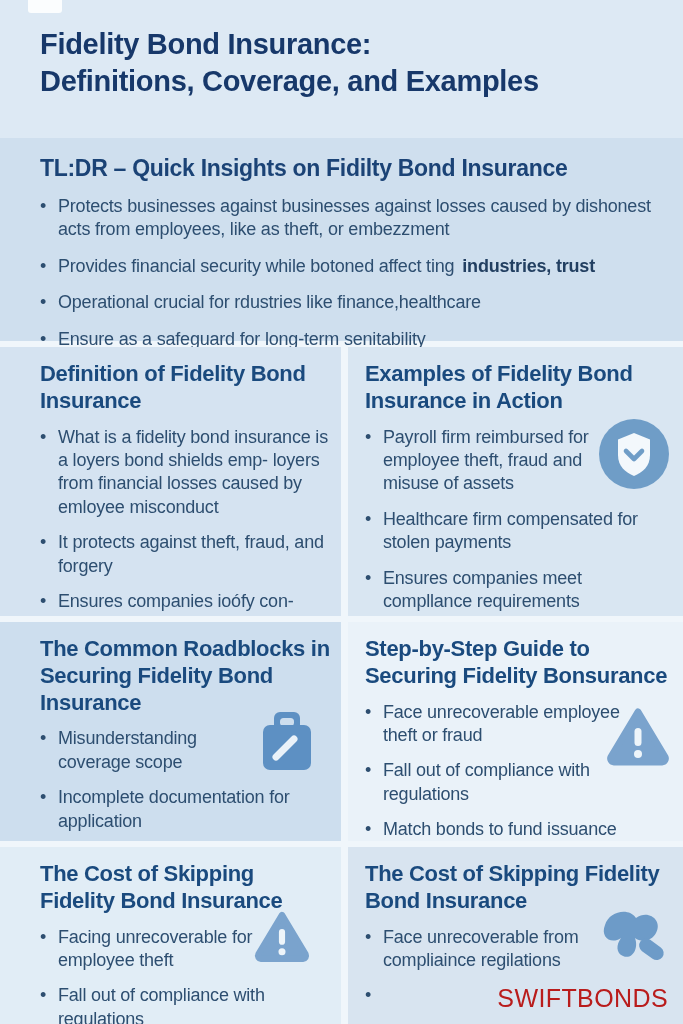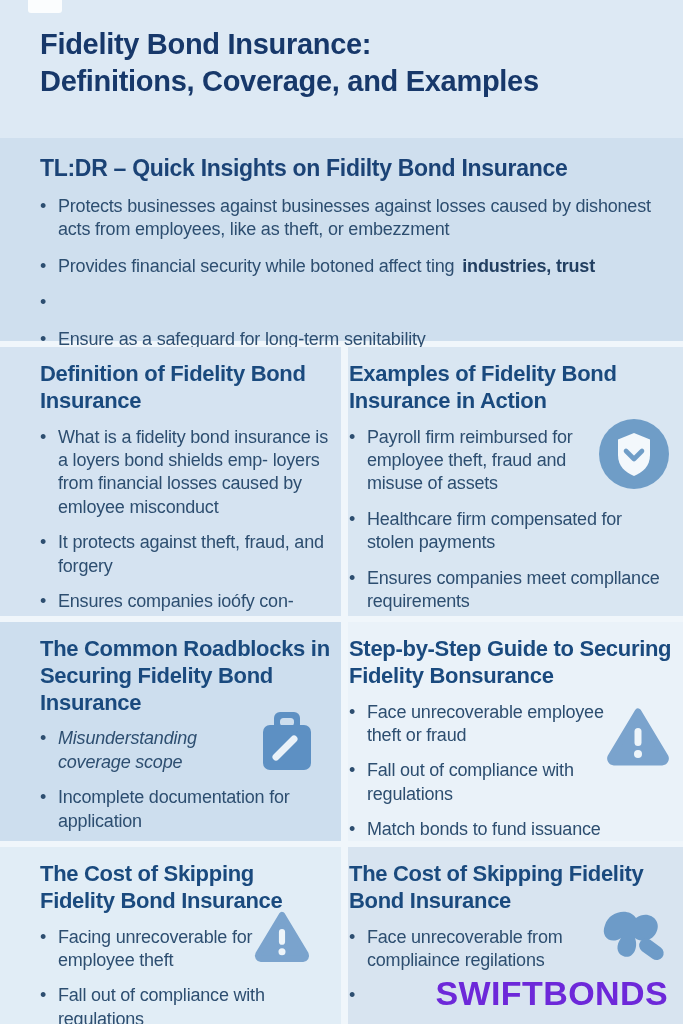--- a/index.html
+++ b/index.html
@@ -28,39 +28,39 @@
   .tldr .bullet{margin-bottom:13px;}
   .dot{flex:none;width:18px;color:#2d4e70;}
   .bt b{margin-left:8px;color:#223f61;}
   
   .row{display:flex;flex:none;gap:7px;margin-bottom:6px;}
   .row2{height:269px;}
   .row3{height:219px;}
   .row4{height:192px;margin-bottom:0;}
   .card{position:relative;box-sizing:border-box;padding:14px 10px 0 40px;}
   .card.left{width:341px;flex:none;}
-  .card.right{width:335px;flex:none;padding-left:1px;}
+  .card.right{width:335px;flex:none;padding-left:17px;}
   .card h3{margin:0 0 11px 0;font-size:22px;line-height:1.22;font-weight:700;color:#1a4a7e;letter-spacing:-0.3px;}
   .c-r2l{background:#d5e3f1;}
   .c-r2r{background:#d9e6f2;}
   .c-r3l{background:#cddeee;}
   .c-r3r{background:#eaf2f9;}
   .c-r4l{background:#e1edf6;}
   .c-r4r{background:#d8e4f0;}
   .icon{position:absolute;}
   .icon-shield{right:14px;top:72px;width:70px;height:70px;}
   .icon-clipboard{right:28px;top:88px;width:52px;height:62px;}
   .icon-tri-r3{right:12px;top:84px;width:66px;height:60px;}
   .icon-tri-r4{right:30px;top:62px;width:58px;height:54px;}
   .icon-blob{right:12px;top:54px;width:80px;height:70px;}
   .brand{
     position:absolute;right:15px;bottom:26px;
-    font-size:34px;font-weight:700;color:#6d28d9;letter-spacing:0.4px;
-  }
-  .w230{max-width:230px;} .w240{max-width:240px;} .w210{max-width:212px;font-style:italic;}
+    font-size:25px;font-weight:400;color:#b91c1c;letter-spacing:0.4px;
+  }
+  .w230{max-width:230px;} .w240{max-width:240px;} .w210{max-width:212px;}
   .w280{max-width:285px;} .w250{max-width:252px;} .w290{max-width:292px;}
   .w180{max-width:190px;}
 </style>
 </head>
 <body>
 
 <div class="canvas">
 
   <div class="header">
     <div class="corner-mark"></div>
@@ -72,20 +72,21 @@
     <div class="bullet">
         <span class="dot">•</span>
         <span class="bt">Protects businesses against businesses against losses caused by dishonest acts from employees, like as theft, or embezzment</span>
       </div>
     <div class="bullet">
         <span class="dot">•</span>
         <span class="bt"><span>Provides financial security while botoned affect ting</span><b>industries, trust</b></span>
       </div>
     <div class="bullet">
         <span class="dot">•</span>
+        <span class="bt">Operational crucial for rdustries like finance,healthcare</span>
       </div>
     <div class="bullet">
         <span class="dot">•</span>
         <span class="bt">Ensure as a safeguard for long-term senitability</span>
       </div>
   </div>
 
   <div class="row row2">
     <div class="card left c-r2l">
       <h3>Definition of Fidelity Bond Insurance</h3>

